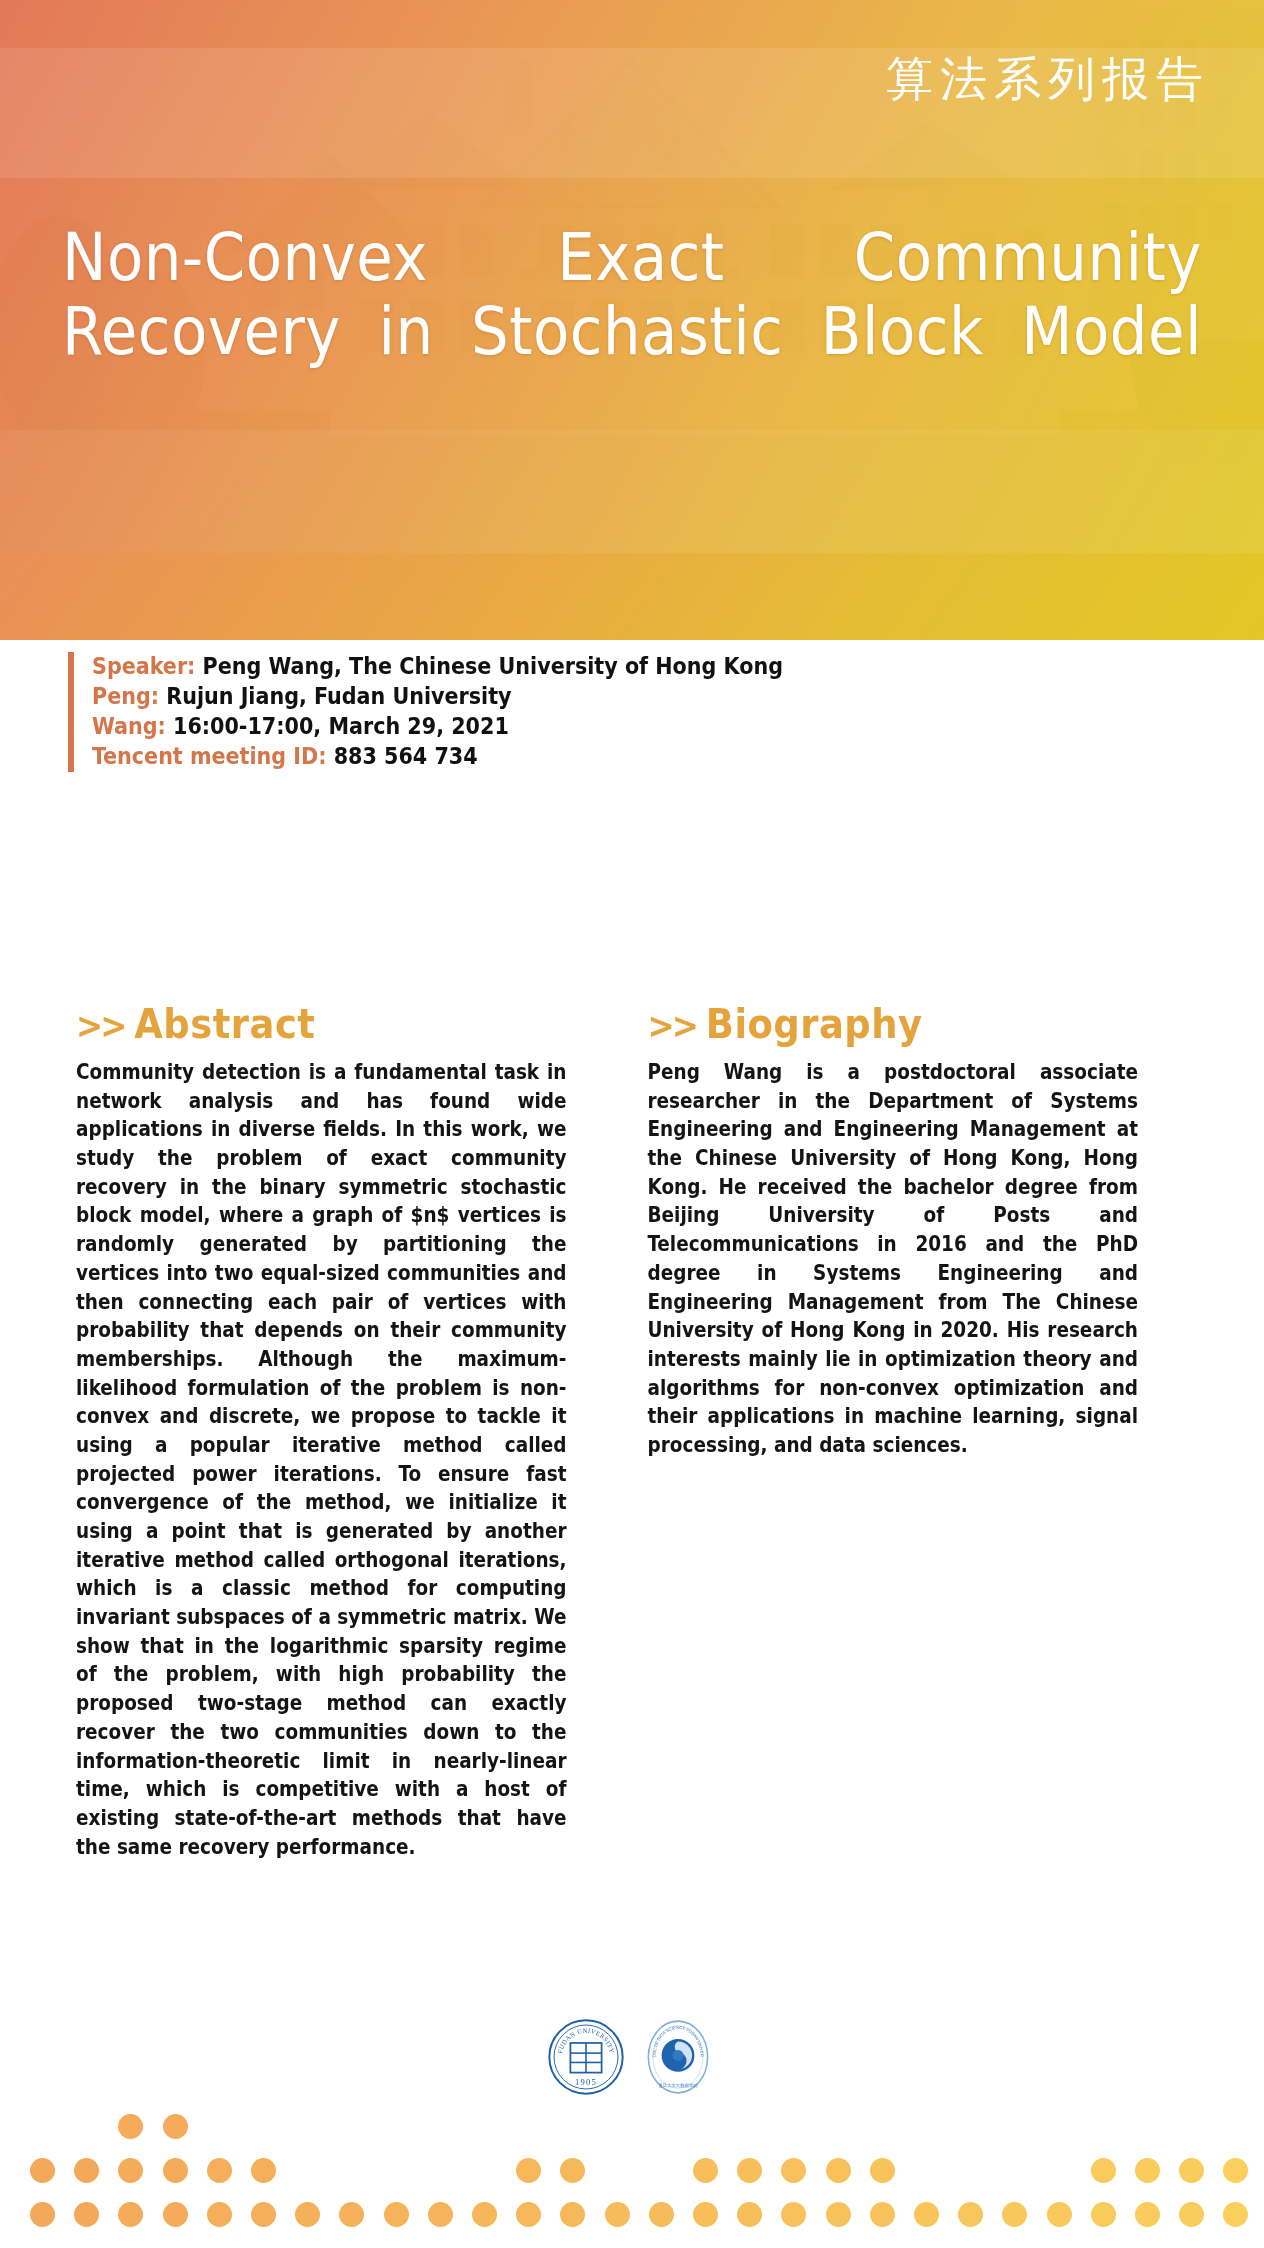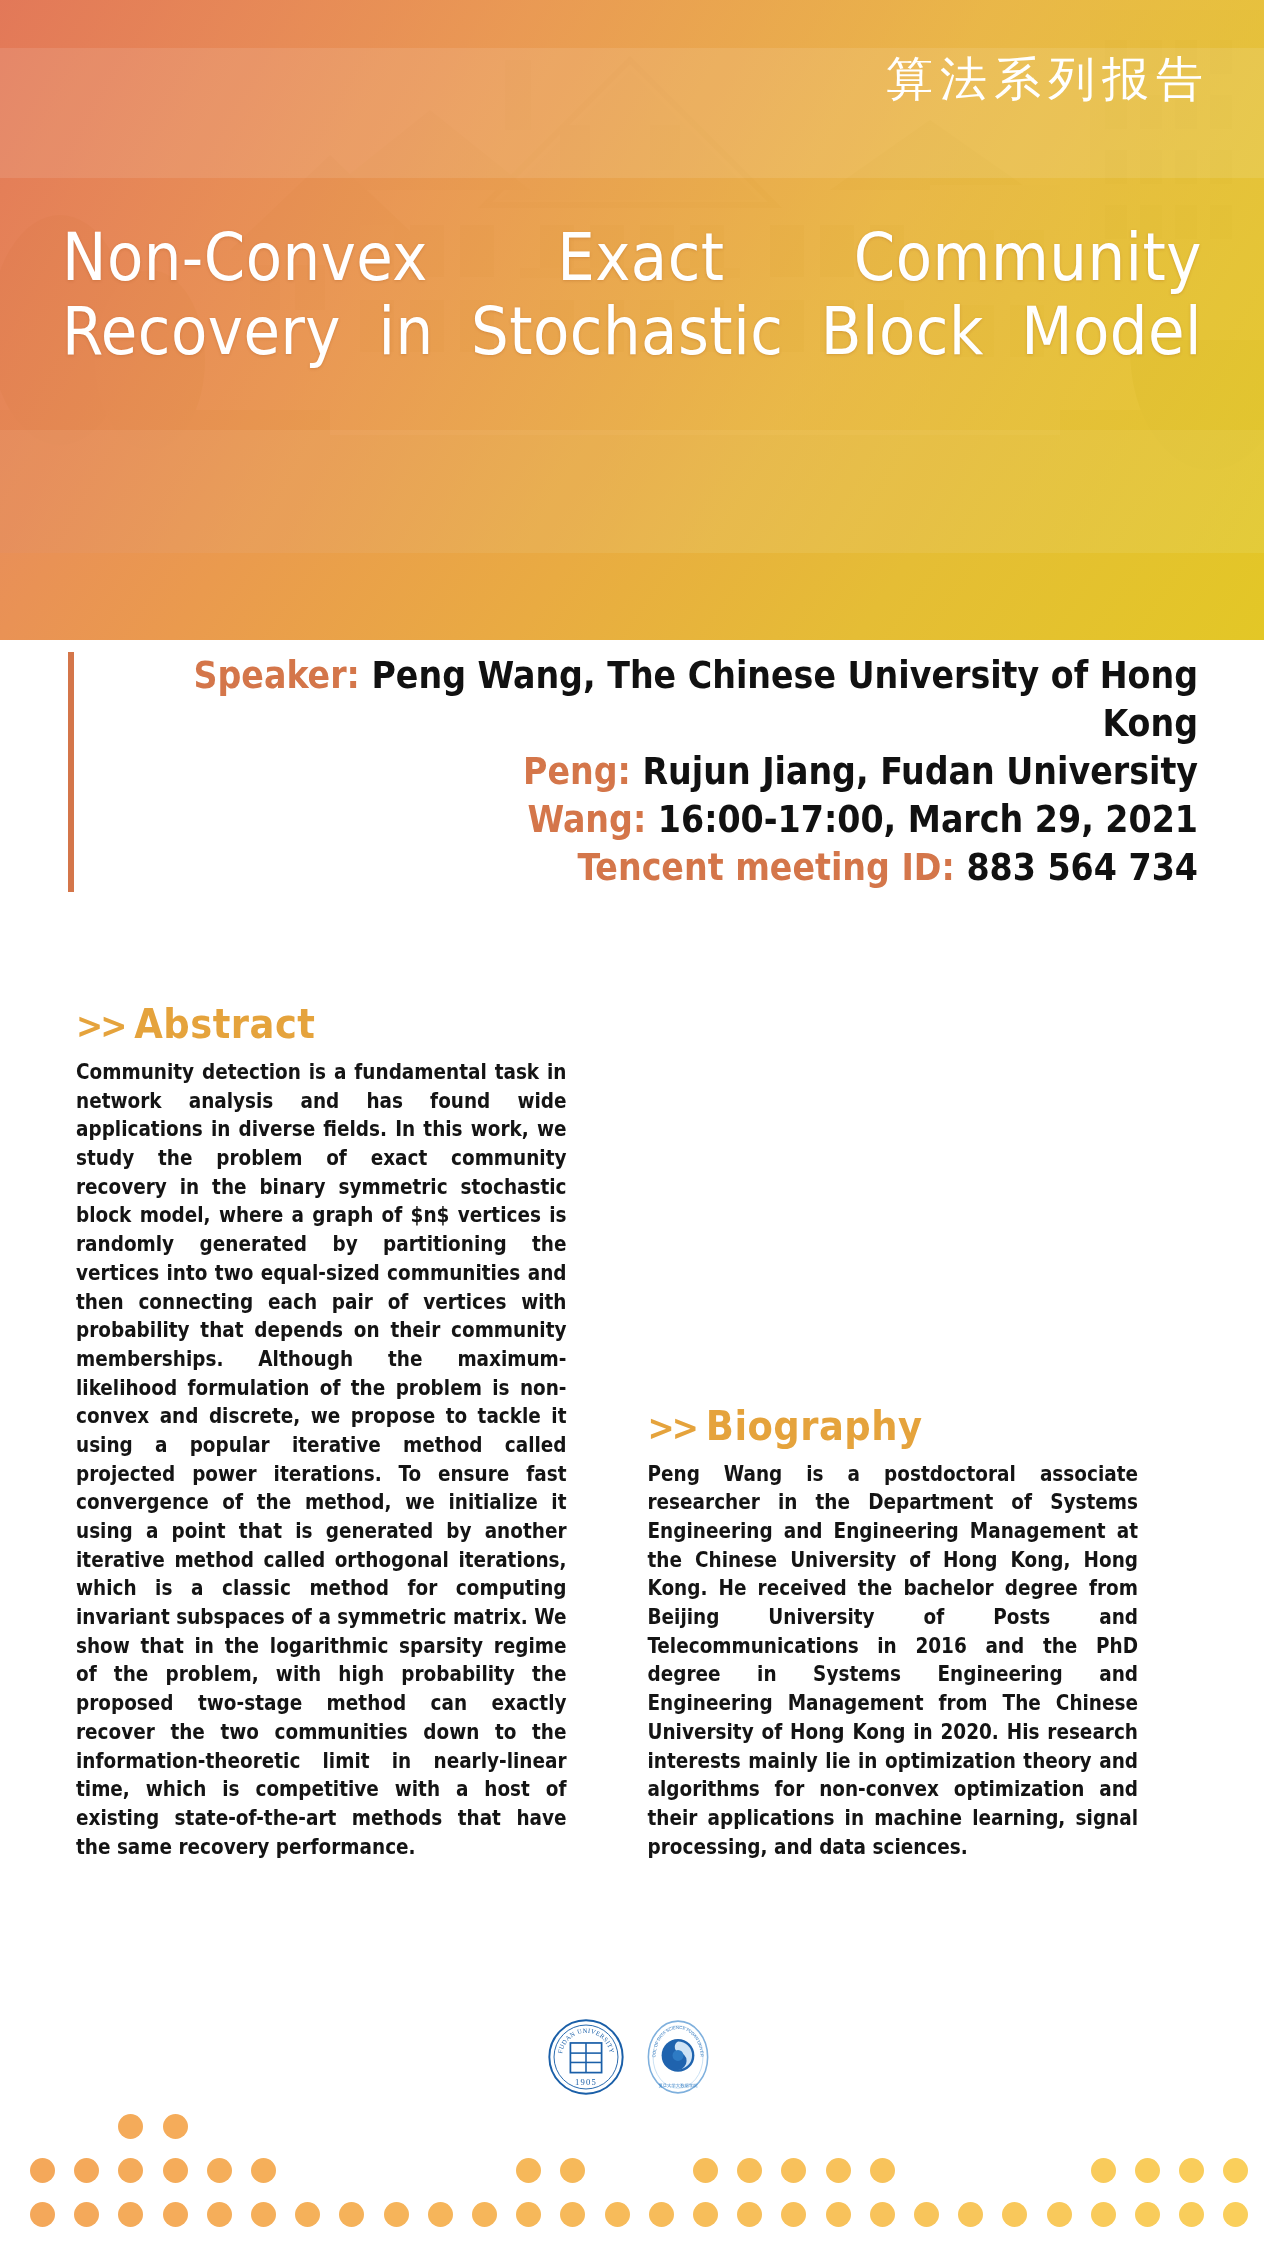--- a/index.html
+++ b/index.html
@@ -90,44 +90,42 @@
   .info {
     position: absolute;
     left: 68px;
     top: 652px;
     width: 1130px;
     border-left: 6px solid #d4764a;
     padding-left: 18px;
     box-sizing: border-box;
   }
   .info-line {
-    font-size: 37px;
+    font-size: 23px;
     line-height: 1.30;
     color: #111111;
     font-weight: 700;
     font-stretch: condensed;
-    text-align: right;
   }
   .info-label {
     color: #d4764a;
     font-weight: 700;
   }
   .info-value { color: #111111; }
 
   
   .columns {
     position: absolute;
     left: 0;
     top: 1000px;
     width: 1214px;
     display: flex;
     gap: 81px;
     padding: 0 76px;
     box-sizing: border-box;
-    align-items: flex-end;
   }
   .col { width: 534px; }
   .sec-head {
     color: #e5a33c;
     font-size: 41px;
     font-weight: 700;
     letter-spacing: .5px;
     margin: 0 0 10px 0;
     white-space: nowrap;
     font-stretch: condensed;

